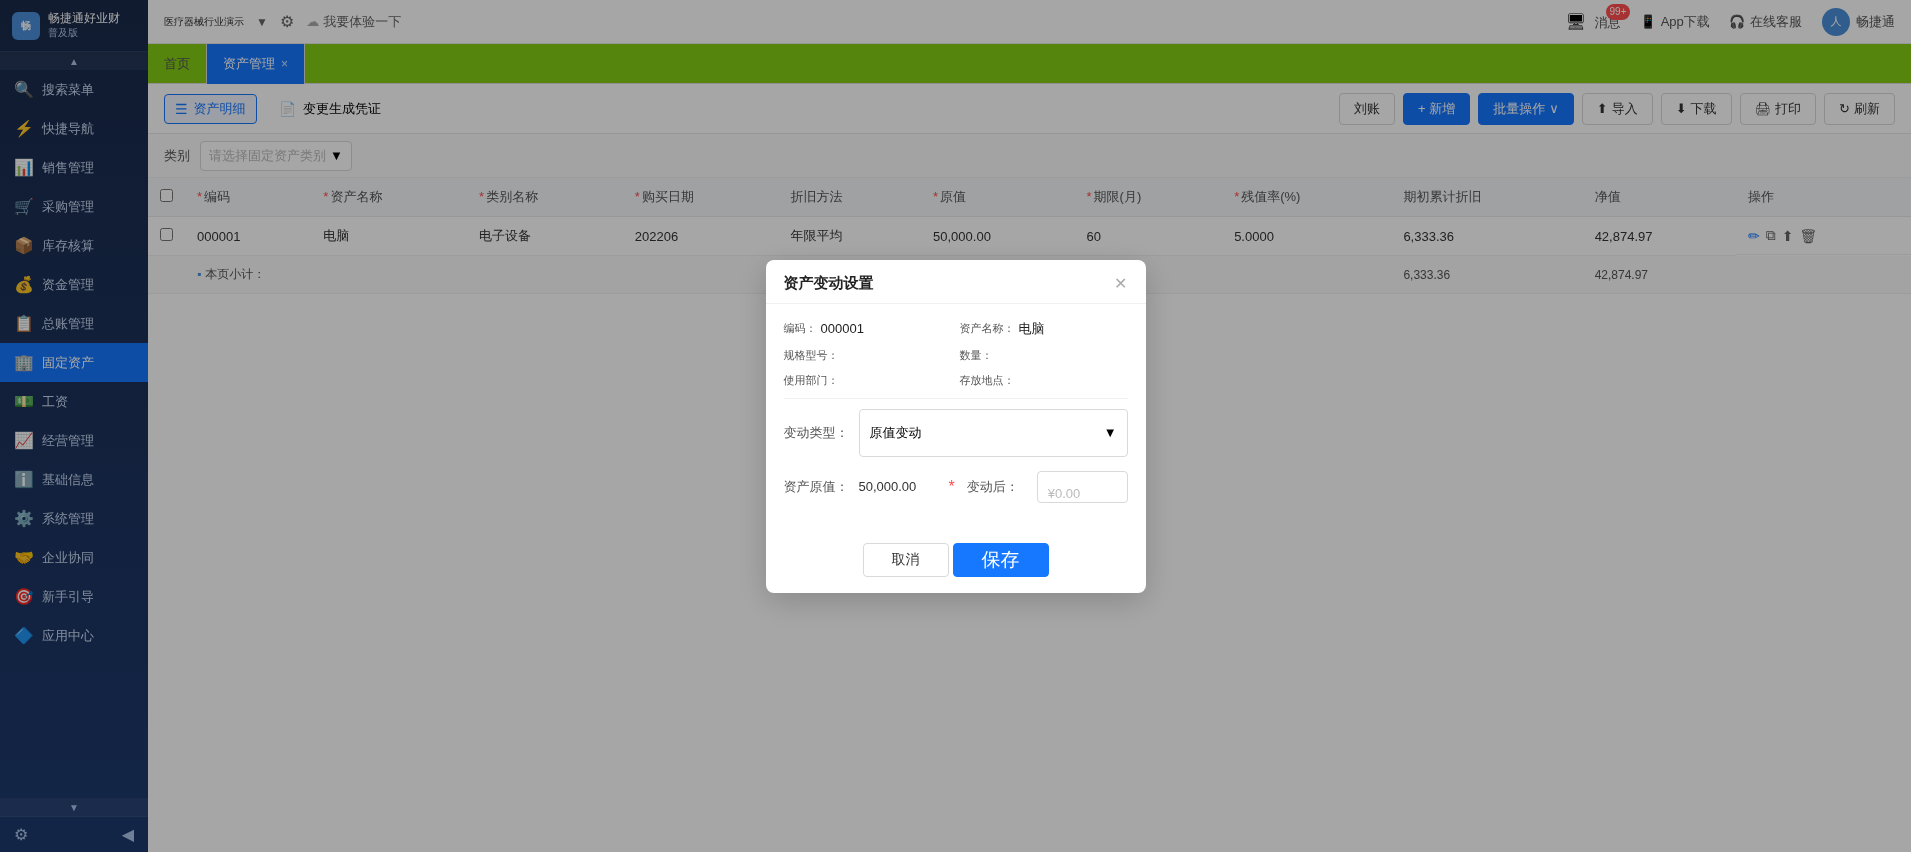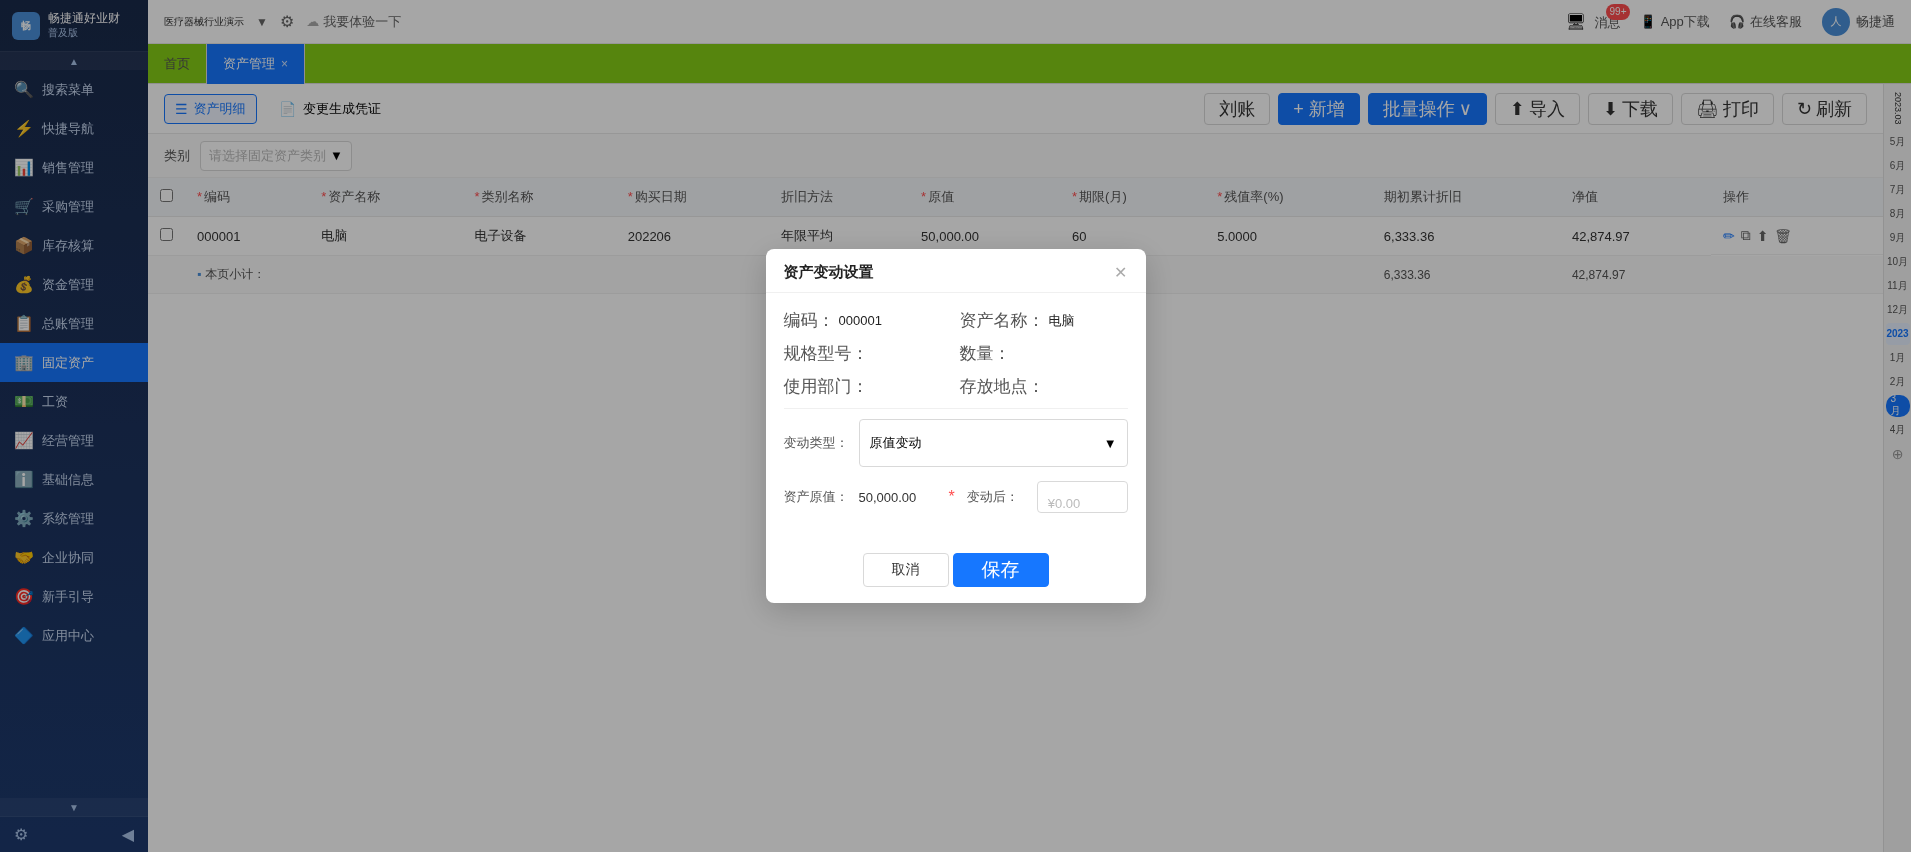--- a/index.html
+++ b/index.html
@@ -153,21 +153,21 @@
       font-size: 13px;
       cursor: pointer;
       border: 1px solid transparent;
     }
     .toolbar-view-btn.active { color: #1677ff; border-color: #1677ff; background: #f0f5ff; }
     .toolbar-right { margin-left: auto; display: flex; align-items: center; gap: 8px; }
     .btn {
       height: 32px;
       padding: 0 14px;
       border-radius: 4px;
-      font-size: 18px;
+      font-size: 13px;
       cursor: pointer;
       border: 1px solid #d9d9d9;
       background: #fff;
       display: flex;
       align-items: center;
       gap: 4px;
       color: #333;
     }
     .btn-primary { background: #1677ff; color: #fff; border-color: #1677ff; }
     .btn-default { background: #fff; color: #333; border-color: #d9d9d9; }
@@ -291,21 +291,21 @@
       align-items: center;
       justify-content: space-between;
       padding: 14px 18px 10px;
       border-bottom: 1px solid #f0f0f0;
     }
     .dialog-title { font-size: 15px; font-weight: 600; color: #222; }
     .dialog-close { cursor: pointer; color: #aaa; font-size: 16px; }
     .dialog-body { padding: 16px 18px; }
     .dialog-row { display: flex; align-items: center; margin-bottom: 10px; gap: 8px; flex-wrap: wrap; }
     .dialog-field { display: flex; align-items: center; gap: 4px; min-width: 160px; flex: 1; }
-    .dialog-field-label { font-size: 17px; color: #555; white-space: nowrap; }
+    .dialog-field-label { font-size: 11px; color: #555; white-space: nowrap; }
     .dialog-field-value { font-size: 13px; color: #222; }
     .dialog-divider { height: 1px; background: #f0f0f0; margin: 10px 0; }
     .dialog-form-row { display: flex; align-items: center; margin-bottom: 14px; gap: 10px; }
     .dialog-form-label { font-size: 13px; color: #555; white-space: nowrap; min-width: 60px; }
     .dialog-form-select {
       flex: 1;
       height: 48px;
       border: 1px solid #d9d9d9;
       border-radius: 4px;
       padding: 0 10px;
@@ -580,37 +580,20 @@
               <td>6,333.36</td>
               <td>42,874.97</td>
               <td></td>
             </tr>
           </tbody>
         </table>
       </div>
 
     </div>
 
-    <div class="right-mini">
-      <div class="mini-item" style="font-size:9px;color:#333;writing-mode:vertical-rl;height:auto;padding:4px 2px;">2023.03</div>
-      <div class="mini-item">5月</div>
-      <div class="mini-item">6月</div>
-      <div class="mini-item">7月</div>
-      <div class="mini-item">8月</div>
-      <div class="mini-item">9月</div>
-      <div class="mini-item">10月</div>
-      <div class="mini-item">11月</div>
-      <div class="mini-item">12月</div>
-      <div class="mini-item" style="font-size:10px;font-weight:bold;color:#1677ff;background:#e6f0ff;border-radius:4px;padding:2px 4px;">2023</div>
-      <div class="mini-item">1月</div>
-      <div class="mini-item">2月</div>
-      <div class="mini-item highlight">3月</div>
-      <div class="mini-item">4月</div>
-      <div class="mini-item" style="font-size:14px;color:#999;">⊕</div>
-    </div>
   </div>
 </div>
 
 <div class="overlay">
   <div class="dialog">
     <div class="dialog-header">
       <span class="dialog-title">资产变动设置</span>
       <span class="dialog-close">✕</span>
     </div>
     <div class="dialog-body">

